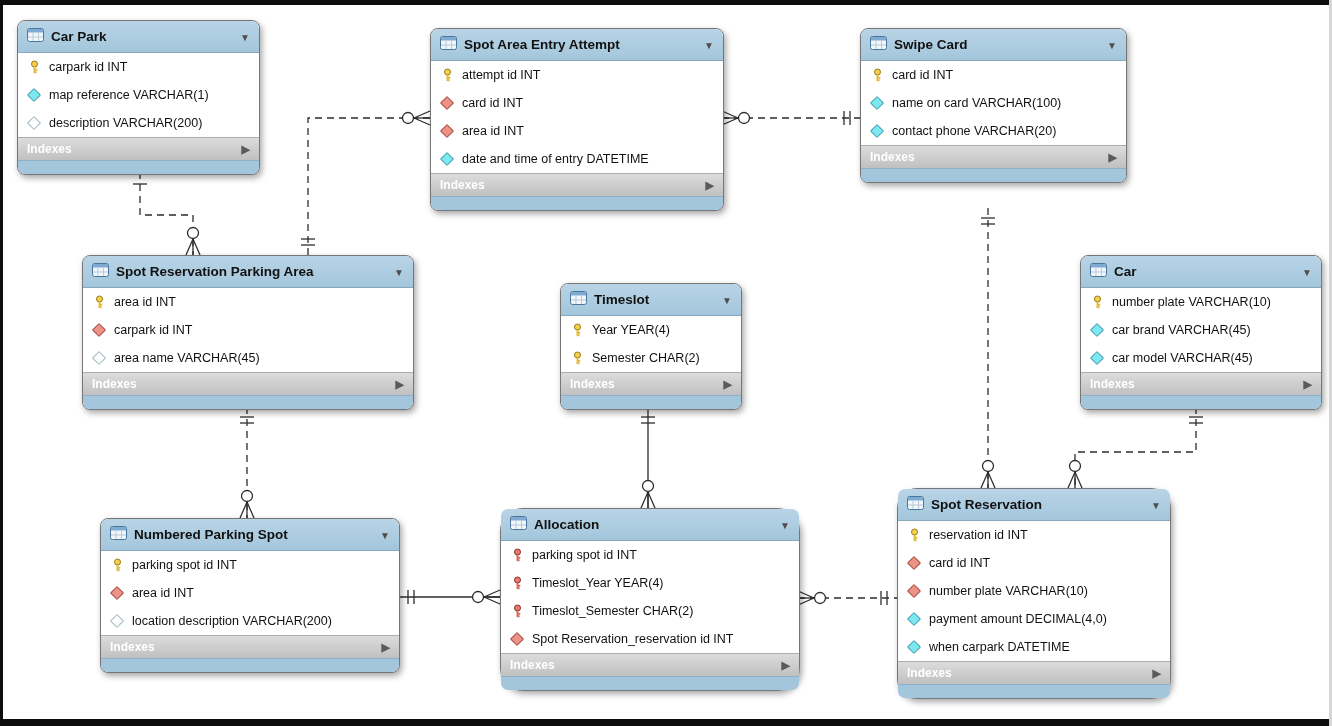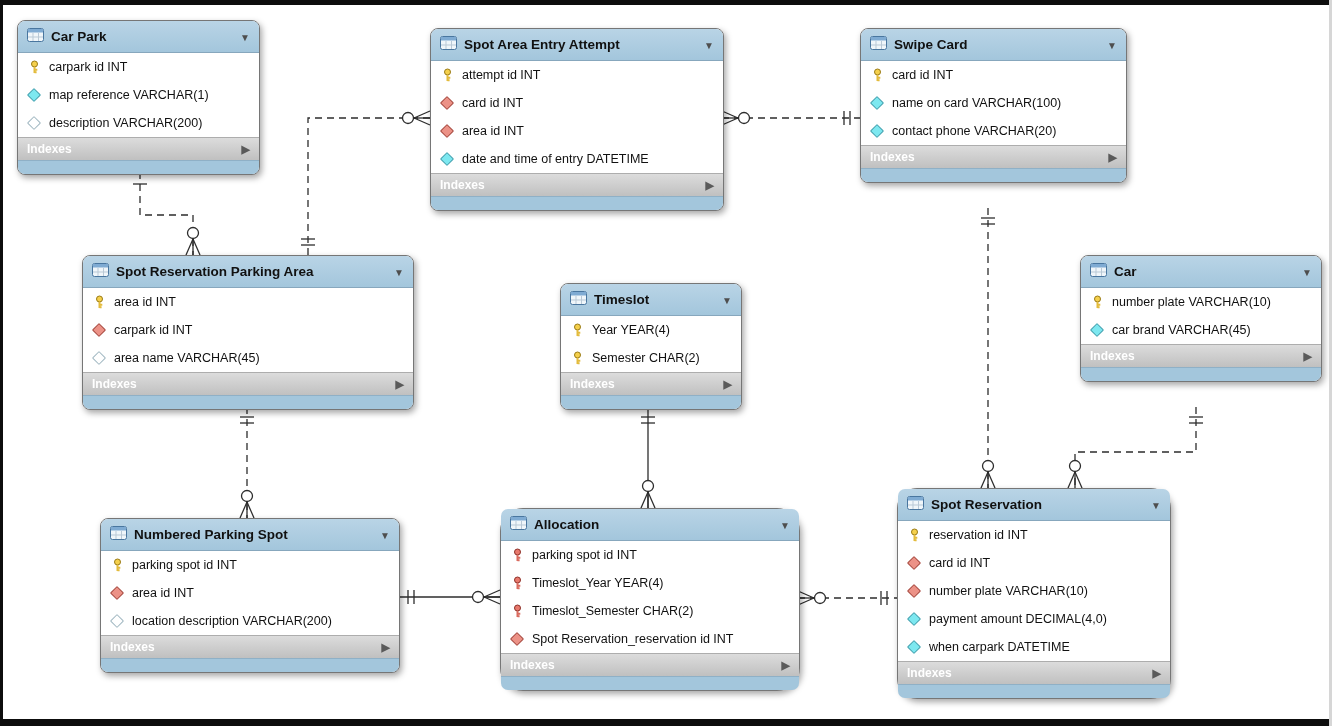--- a/index.html
+++ b/index.html
@@ -345,20 +345,26 @@
               </svg>
             </span>
             <span>number plate VARCHAR(10)</span>
           </div>
           <div class="t-row">
             <span class="ficon">
               <span class="dia dia-req"></span>
             </span>
             <span>car brand VARCHAR(45)</span>
           </div>
+          <div class="t-row">
+            <span class="ficon">
+              <span class="dia dia-req"></span>
+            </span>
+            <span>car model VARCHAR(45)</span>
+          </div>
         </div>
         <div class="t-indexes">
           <span>Indexes</span>
           <span class="t-idx-arrow">▶</span>
         </div>
         <div class="t-footer"></div>
       </div>
       <div class="etable" style="left: 100px; top: 518px; width: 298px;">
         <div class="t-header">
           <span><svg width="17" height="14" viewBox="0 0 17 14">

